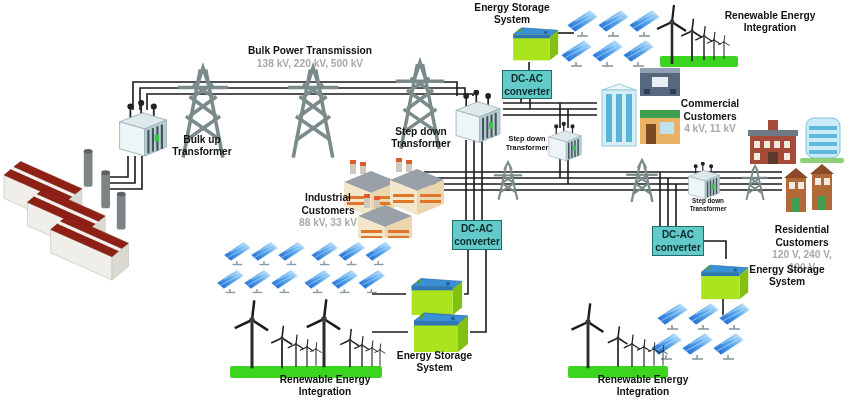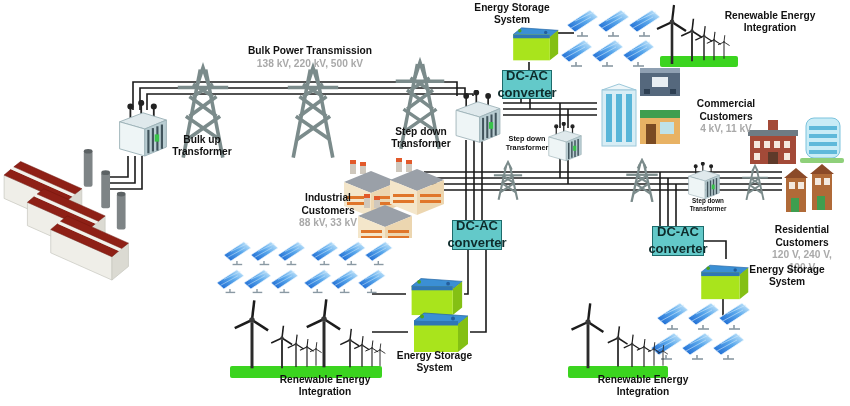--- a/index.html
+++ b/index.html
@@ -6,21 +6,21 @@
   #canvas{position:relative;width:850px;height:406px;background:#ffffff;overflow:hidden;
           font-family:"Liberation Sans",sans-serif;}
   .abs{position:absolute;}
   .lbl{position:absolute;font-weight:bold;color:#111111;text-align:center;
        white-space:pre-line;line-height:1.22;font-size:10.2px;}
   .volt{color:#a9a9a9;display:block;white-space:pre-line;text-align:center;}
   .lbl--xs{font-size:7.3px;line-height:1.25;}
   .lbl--xxs{font-size:6.3px;line-height:1.3;}
   .conv{position:absolute;background:#63c9c9;border:1.5px solid #1d6b6b;color:#0e2b2b;
         display:flex;align-items:center;justify-content:center;text-align:center;
-        font-weight:bold;font-size:13px;line-height:1.3;white-space:pre-line;box-sizing:border-box;}
+        font-weight:bold;font-size:10px;line-height:1.3;white-space:pre-line;box-sizing:border-box;}
   svg{display:block;}
 </style>
 </head>
 <body>
 
 <div id="canvas">
 
   <svg width="0" height="0" style="position:absolute">
     <defs>
       <linearGradient id="spg" x1="0" y1="1" x2="1" y2="0">
@@ -359,21 +359,21 @@
     <span>Bulk Power Transmission</span>
     <span class="volt">138 kV, 220 kV, 500 kV</span>
   </div>
 
   <div class="lbl" style="left:462px;top:2px;width:100px">Energy Storage
 System</div>
 
   <div class="lbl" style="left:700px;top:10px;width:140px">Renewable Energy
 Integration</div>
 
-  <div class="lbl" style="left:680px;top:86px;width:92px">
+  <div class="lbl" style="left:664px;top:86px;width:92px">
     <span>Commercial
 Customers</span>
     <span class="volt">4 kV, 11 kV</span>
   </div>
 
   <div class="lbl" style="left:162px;top:134px;width:80px">Bulk up
 Transformer</div>
 
   <div class="lbl" style="left:382px;top:126px;width:78px">Step down
 Transformer</div>

